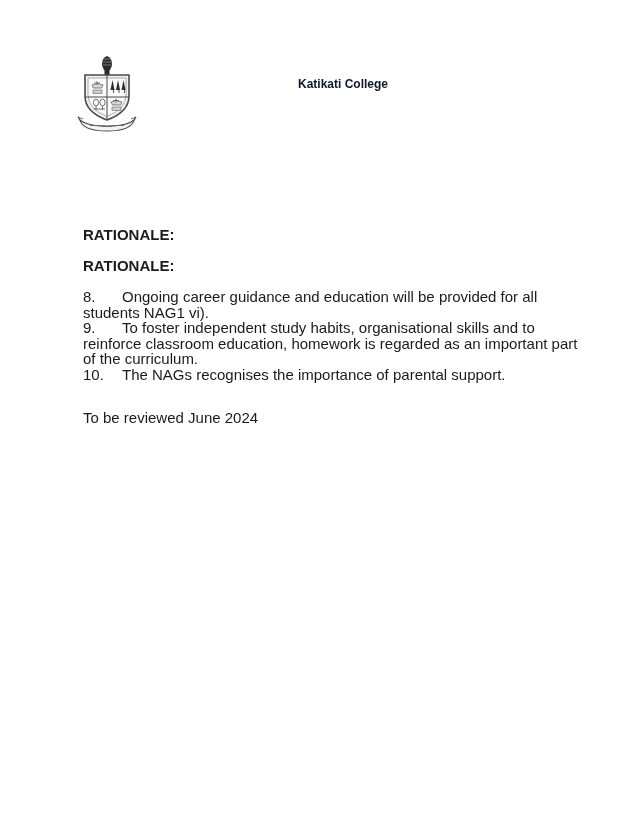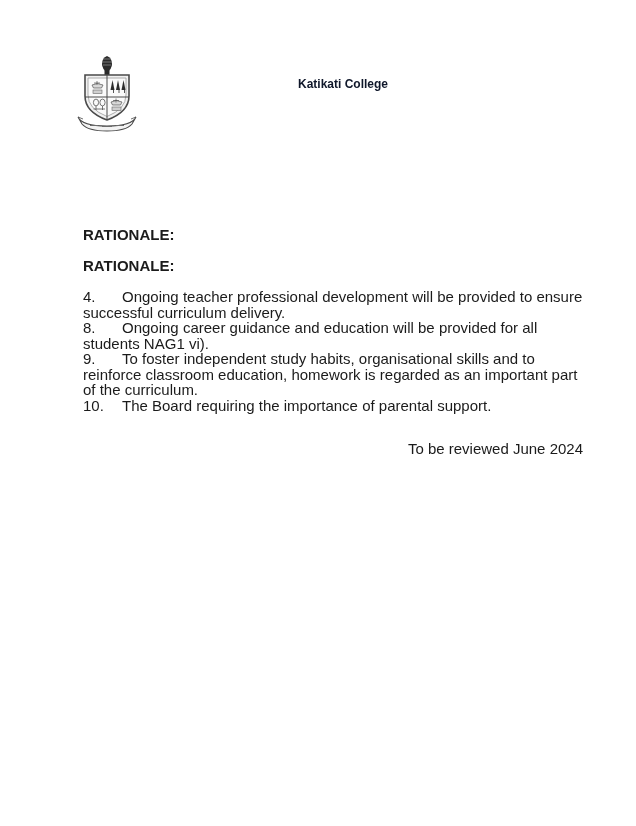--- a/index.html
+++ b/index.html
@@ -42,21 +42,21 @@
     width: 500px;
     font-size: 15px;
     line-height: 15.5px;
     margin-top: 41px;
   }
   .doc-body p { margin: 0 0 15.5px 0; }
   .heading { font-weight: bold; }
   .guidelines-list { margin: 0 0 28px 0; }
   .guidelines-list .li { margin: 0; }
   .num { display: inline-block; width: 39px; }
-  .review-note { margin: 0; text-align: right; }
+  .review-note { margin: 0; }
 </style>
 </head>
 <body>
 
 <div class="page">
 
   <div class="crest">
     <svg width="66" height="82" viewBox="0 0 66 82" xmlns="http://www.w3.org/2000/svg">
 
       <g>
@@ -111,23 +111,22 @@
   </div>
 
   <div class="doc-body">
 
     <p class="heading">RATIONALE:</p>
 
 
     <p class="heading">RATIONALE:</p>
 
     <div class="guidelines-list">
-      <p class="li"><span class="num">4.</span><span>Ongoing teacher professional development will be provided to ensure successful curriculum delivery.</span></p>
       <p class="li"><span class="num">8.</span><span>Ongoing career guidance and education will be provided for all students NAG1 vi).</span></p>
       <p class="li"><span class="num">9.</span><span>To foster independent study habits, organisational skills and to reinforce classroom education, homework is regarded as an important part of the curriculum.</span></p>
-      <p class="li"><span class="num">10.</span><span>The Board requiring the importance of parental support.</span></p>
+      <p class="li"><span class="num">10.</span><span>The NAGs recognises the importance of parental support.</span></p>
     </div>
 
     <p class="review-note">To be reviewed June 2024</p>
 
   </div>
 
 </div>
 
 </body></html>

